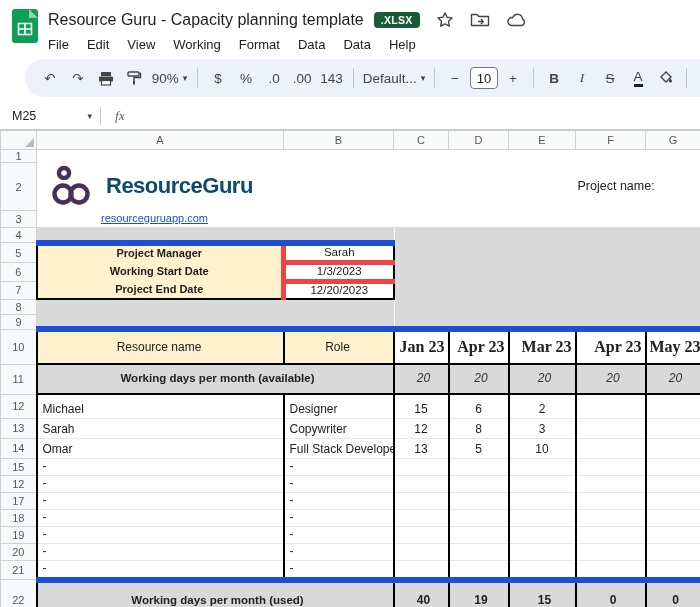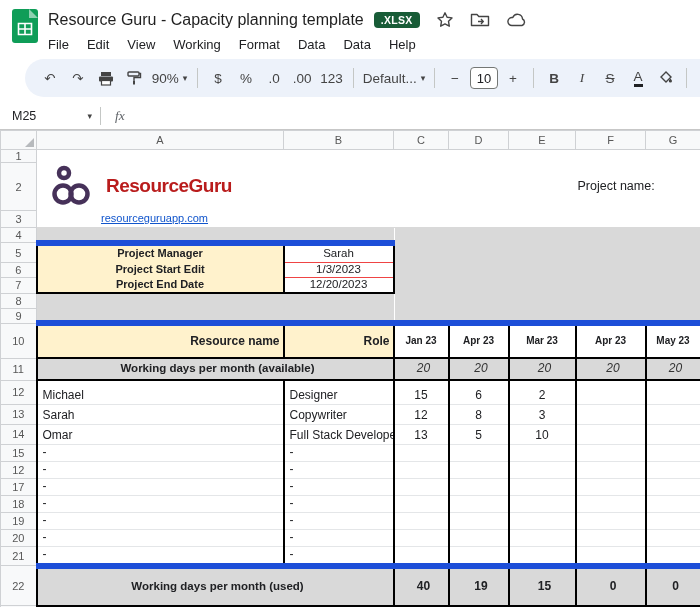--- a/index.html
+++ b/index.html
@@ -47,36 +47,36 @@
   .rn, .ch { background:#f8f9fa; color:#575757; font-size:11px; text-align:center;
              vertical-align:middle; border:1px solid #cfd1d4; padding:0; }
   .corner { position:relative; }
   .corner-tri { position:absolute; right:2px; bottom:2px; width:0; height:0;
                 border-left:9px solid transparent; border-bottom:9px solid #b7babd; }
   .plain { border:none; background:#fff; vertical-align:middle; }
   .gray  { background:#d9d9d9; border:1px solid #d9d9d9; vertical-align:middle;padding-left:8px; }
   .yellow { background:#fff2cc; border:1px solid #fff2cc; }
   .cell { border:1px solid #e4e6e8; background:#fff; }
   .info-label { font-weight:bold; font-size:11px; text-align:center; vertical-align:middle; }
-  .info-value { text-align:center; font-size:11.5px; vertical-align:middle; border:1px solid #ef4444; }
-  .thead-a { font-weight:bold; font-size:12px; text-align:right; vertical-align:middle; padding-left:1px; }
-  .month { font-weight:bold; font-size:10px; text-align:center; vertical-align:middle; border:1px solid #e4e6e8; }
+  .info-value { text-align:center; font-size:11.5px; vertical-align:middle; border:5px solid #ef4444; }
+  .thead-a { font-weight:normal; font-size:12px; text-align:center; vertical-align:middle; padding-left:1px; }
+  .month { font-weight:bold; font-size:16px; text-align:right; vertical-align:middle; border:1px solid #e4e6e8;font-family:Liberation Serif, serif; }
   .subhead { font-weight:bold; font-size:11.5px; text-align:center; vertical-align:middle; }
   .avail { font-style:italic; text-align:center; color:#333; vertical-align:middle; }
   .num { text-align:center; }
   .used { font-weight:bold; vertical-align:middle; }
   .namecell { text-align:left; padding-left:5px; }
   
   .bl { border-left:2px solid #000; }
   .br { border-right:2px solid #000; }
   .bt { border-top:6px solid #1d4ed8; }
   .bb { border-bottom:2px solid #000; }
   
   .logo { display:flex; align-items:center; padding-left:6px; }
-  .wordmark { font-size:19px; font-weight:600; color:#b91c1c; letter-spacing:-.5px; margin-left:8px; }
+  .wordmark { font-size:22px; font-weight:600; color:#0c4a6e; letter-spacing:-.5px; margin-left:8px; }
   .linkcell { padding-left:64px; vertical-align:middle; }
   .link { color:#1155cc; text-decoration:underline; font-size:11px; cursor:pointer; }
   .pname { font-size:12.5px; text-align:left; padding-left:2px; vertical-align:middle; }
 </style>
 </head>
 <body>
 
 <header class="topbar">
   <span class="sheets-icon">
     <svg width="26" height="34" viewBox="0 0 26 34">
@@ -138,21 +138,21 @@
   </span>
   <span class="tbtn">
       <span>90%</span>
       <span class="caret">▾</span>
     </span>
   <span class="tb-div"></span>
   <span class="tbtn">$</span>
   <span class="tbtn">%</span>
   <span class="tbtn">.0</span>
   <span class="tbtn">.00</span>
-  <span class="tbtn">123</span>
+  <span class="tbtn">143</span>
   <span class="tb-div"></span>
   <span class="tbtn">
       <span>Default...</span>
       <span class="caret">▾</span>
     </span>
   <span class="tb-div"></span>
   <span class="tbtn">−</span>
   <span class="size-box">10</span>
   <span class="tbtn">+</span>
   <span class="tb-div"></span>
@@ -240,21 +240,21 @@
   <td class="gray" colspan="5" rowspan="6"></td>
 </tr>
 
 <tr style="height:20px">
   <td class="rn">5</td>
   <td class="yellow info-label bl bt br">Project Manager</td>
   <td class="info-value bt br">Sarah</td>
 </tr>
 <tr style="height:15px">
   <td class="rn">6</td>
-  <td class="yellow info-label bl br">Project Start Edit</td>
+  <td class="yellow info-label bl br">Working Start Date</td>
   <td class="info-value br">1/3/2023</td>
 </tr>
 <tr style="height:15px">
   <td class="rn">7</td>
   <td class="yellow info-label bl br bb">Project End Date</td>
   <td class="info-value br bb">12/20/2023</td>
 </tr>
 
 <tr style="height:15px">
   <td class="rn">8</td>
@@ -269,21 +269,21 @@
   <td class="rn">10</td>
   <td class="yellow thead-a bt bl br bb">Resource name</td>
   <td class="yellow thead-a bt br bb">Role</td>
   <td class="month bt bl br bb">Jan 23</td>
   <td class="month bt bl br bb">Apr 23</td>
   <td class="month bt bl br bb">Mar 23</td>
   <td class="month bt bl br bb">Apr 23</td>
   <td class="month bt bl br bb">May 23</td>
 </tr>
 
-<tr style="height:22px">
+<tr style="height:30px">
   <td class="rn">11</td>
   <td class="gray subhead bl br bb" colspan="2">Working days per month (available)</td>
   <td class="gray avail bl br bb">20</td>
   <td class="gray avail bl br bb">20</td>
   <td class="gray avail bl br bb">20</td>
   <td class="gray avail bl br bb">20</td>
   <td class="gray avail bl br bb">20</td>
 </tr>
 
 <tr style="height:24px">

